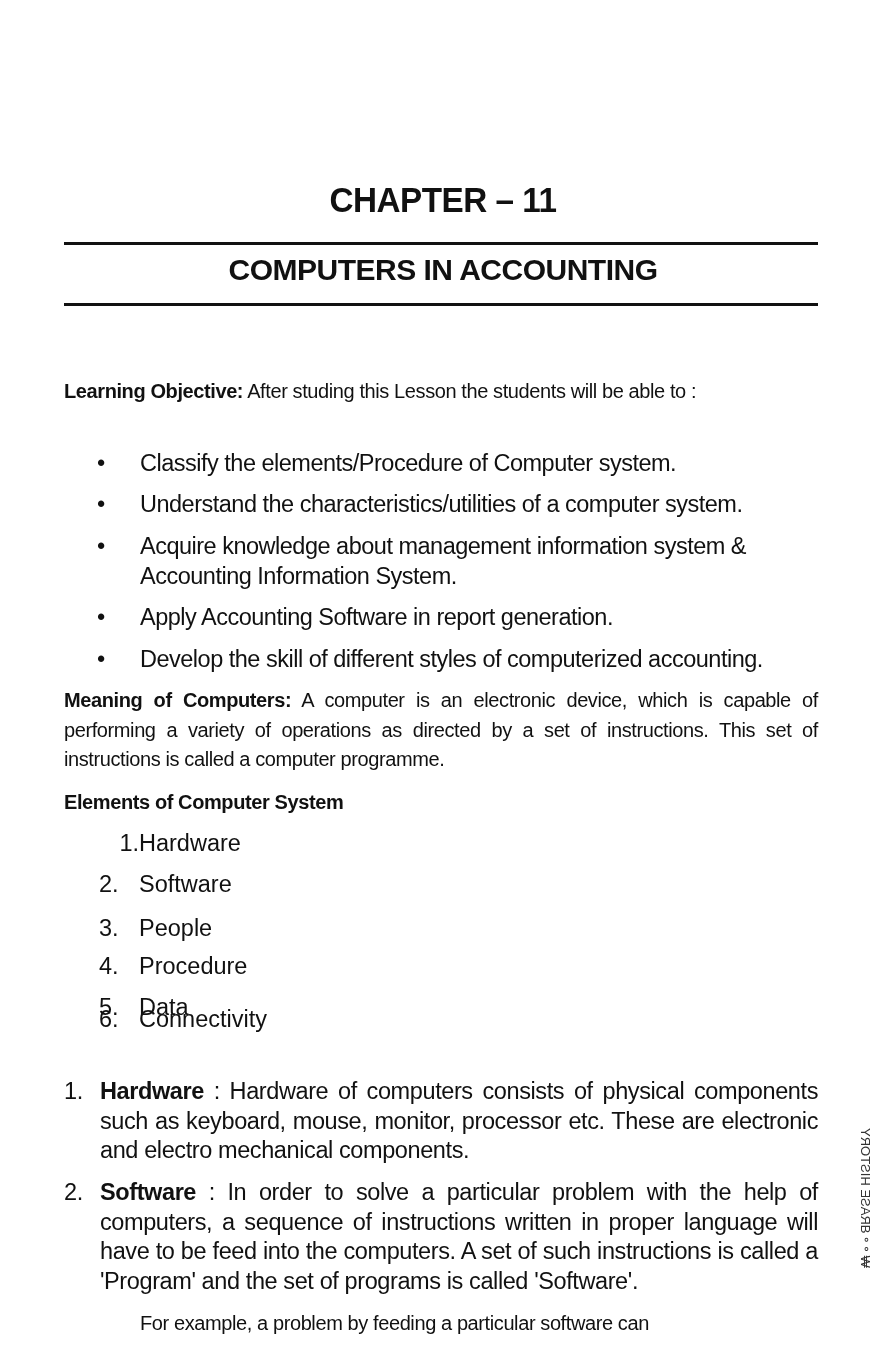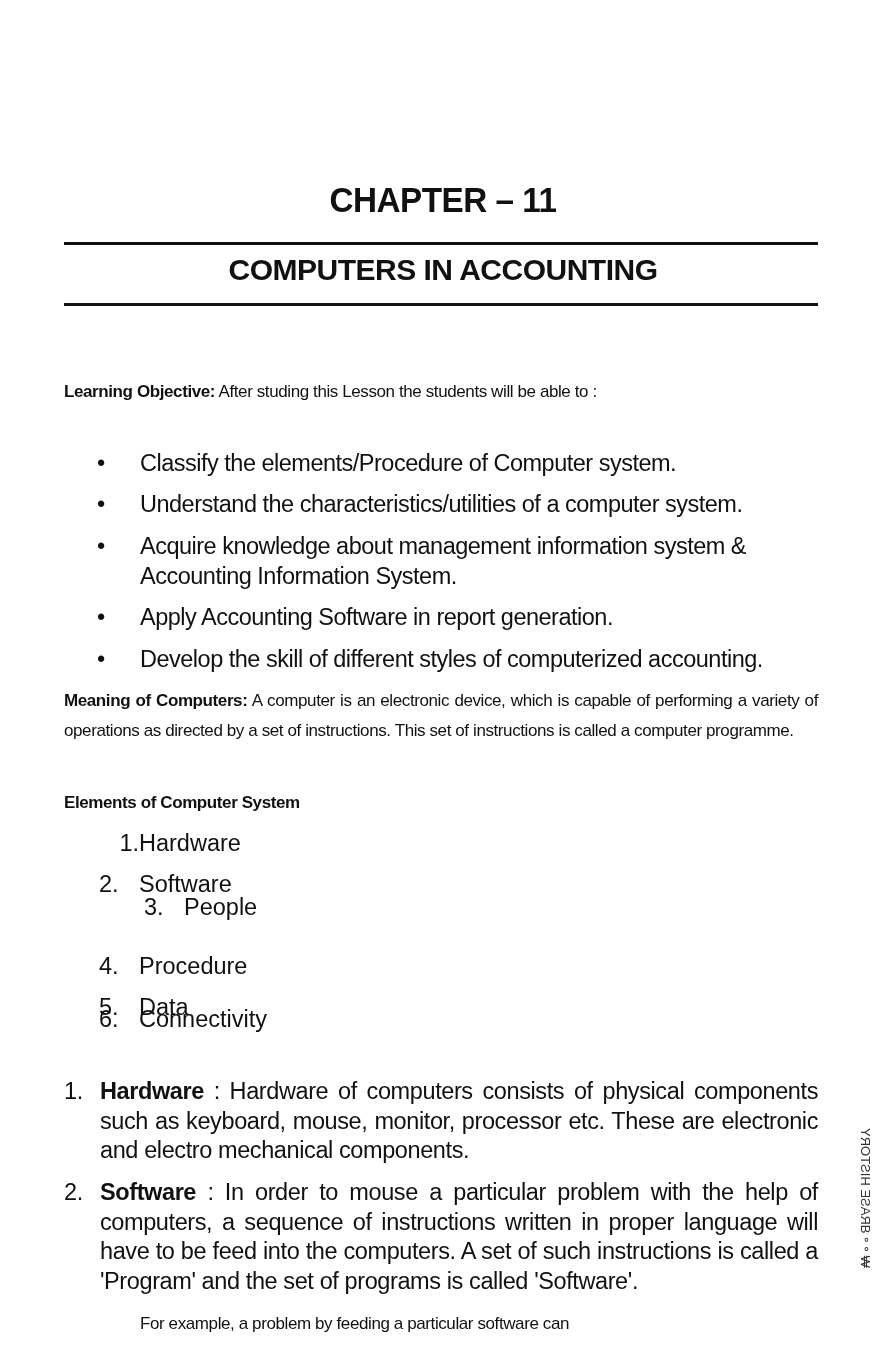--- a/index.html
+++ b/index.html
@@ -4,21 +4,21 @@
 <style>
   html, body { margin: 0; padding: 0; background: #ffffff; }
   body { width: 886px; height: 1355px; position: relative; overflow: hidden;
          font-family: "Liberation Sans", sans-serif; color: #111111; }
   .page { position: absolute; left: 0; top: 0; width: 886px; height: 1295px; }
   .chapter { position: absolute; top: 180px; left: 0; width: 886px; text-align: center;
              font-weight: bold; font-size: 35px; letter-spacing: -0.5px; transform: scaleX(0.95); }
   .rule { position: absolute; left: 64px; width: 754px; height: 3px; background: #111; }
   .title { position: absolute; top: 253px; left: 0; width: 886px; text-align: center;
            font-weight: bold; font-size: 30px; letter-spacing: -0.5px; }
-  .para { position: absolute; left: 64px; width: 754px; font-size: 17px; line-height: 29.5px;
+  .para { position: absolute; left: 64px; width: 754px; font-size: 20px; line-height: 29.5px;
           text-align: justify; letter-spacing: -0.4px; }
   .b { font-weight: bold; }
   .bul { position: absolute; left: 97px; width: 722px; font-size: 23.5px; line-height: 29.5px; letter-spacing: -0.5px; }
   .bul .dot { position: absolute; left: 0; top: 0; }
   .bul .txt { position: absolute; left: 43px; width: 680px; }
   .num { position: absolute; left: 99px; font-size: 23.5px; line-height: 29.5px; }
   .num .n { display: inline-block; width: 40px; }
   .item { position: absolute; left: 64px; width: 754px; font-size: 23.5px; line-height: 29.5px; letter-spacing: -0.4px; }
   .item .n { position: absolute; left: 0; top: 0; }
   .item .body { position: absolute; left: 36px; width: 718px; text-align: justify; }
@@ -61,31 +61,31 @@
   </div>
 
   <div class="para" style="top:686px;">
     <span class="b">Meaning of Computers:</span><span> A computer is an electronic device, which is capable of performing a variety of operations as directed by a set of instructions. This set of instructions  is called a computer programme.</span>
   </div>
 
   <div class="para b" style="top:788px;">Elements of Computer System</div>
 
   <div class="num" style="top:829px;text-align:right;"><span class="n">1.</span><span>Hardware</span></div>
   <div class="num" style="top:870px;"><span class="n">2.</span><span>Software</span></div>
-  <div class="num" style="top:893px;margin-left:45px;"><span class="n">3.</span><span>People</span></div>
+  <div class="num" style="top:914px;"><span class="n">3.</span><span>People</span></div>
   <div class="num" style="top:952px;"><span class="n">4.</span><span>Procedure</span></div>
   <div class="num" style="top:993px;"><span class="n">5.</span><span>Data</span></div>
   <div class="num" style="top:1005px;"><span class="n">6.</span><span>Connectivity</span></div>
 
   <div class="item" style="top:1077px;">
     <span class="n">1.</span>
     <div class="body"><span class="b">Hardware</span><span> : Hardware of computers consists of physical components such as keyboard, mouse, monitor, processor etc. These are electronic and electro mechanical components.</span></div>
   </div>
 
   <div class="item" style="top:1178px;">
     <span class="n">2.</span>
-    <div class="body"><span class="b">Software</span><span> : In order to mouse a particular problem with the help of computers, a sequence of instructions written in proper language will have to be feed into the computers. A set of such instructions is called a 'Program' and the set of programs is called 'Software'.</span></div>
+    <div class="body"><span class="b">Software</span><span> : In order to solve a particular problem with the help of computers, a sequence of instructions written in proper language will have to be feed into the computers. A set of such instructions is called a 'Program' and the set of programs is called 'Software'.</span></div>
   </div>
 
   <div class="para" style="top:1309px; left:140px; width:678px;">For example, a problem by feeding a particular software can</div>
 
   <div class="sidebar-text">YЯOTƧIH  ƎƧAЯB  ॰ ॰ ₩</div>
 </div>
 
 </body></html>

